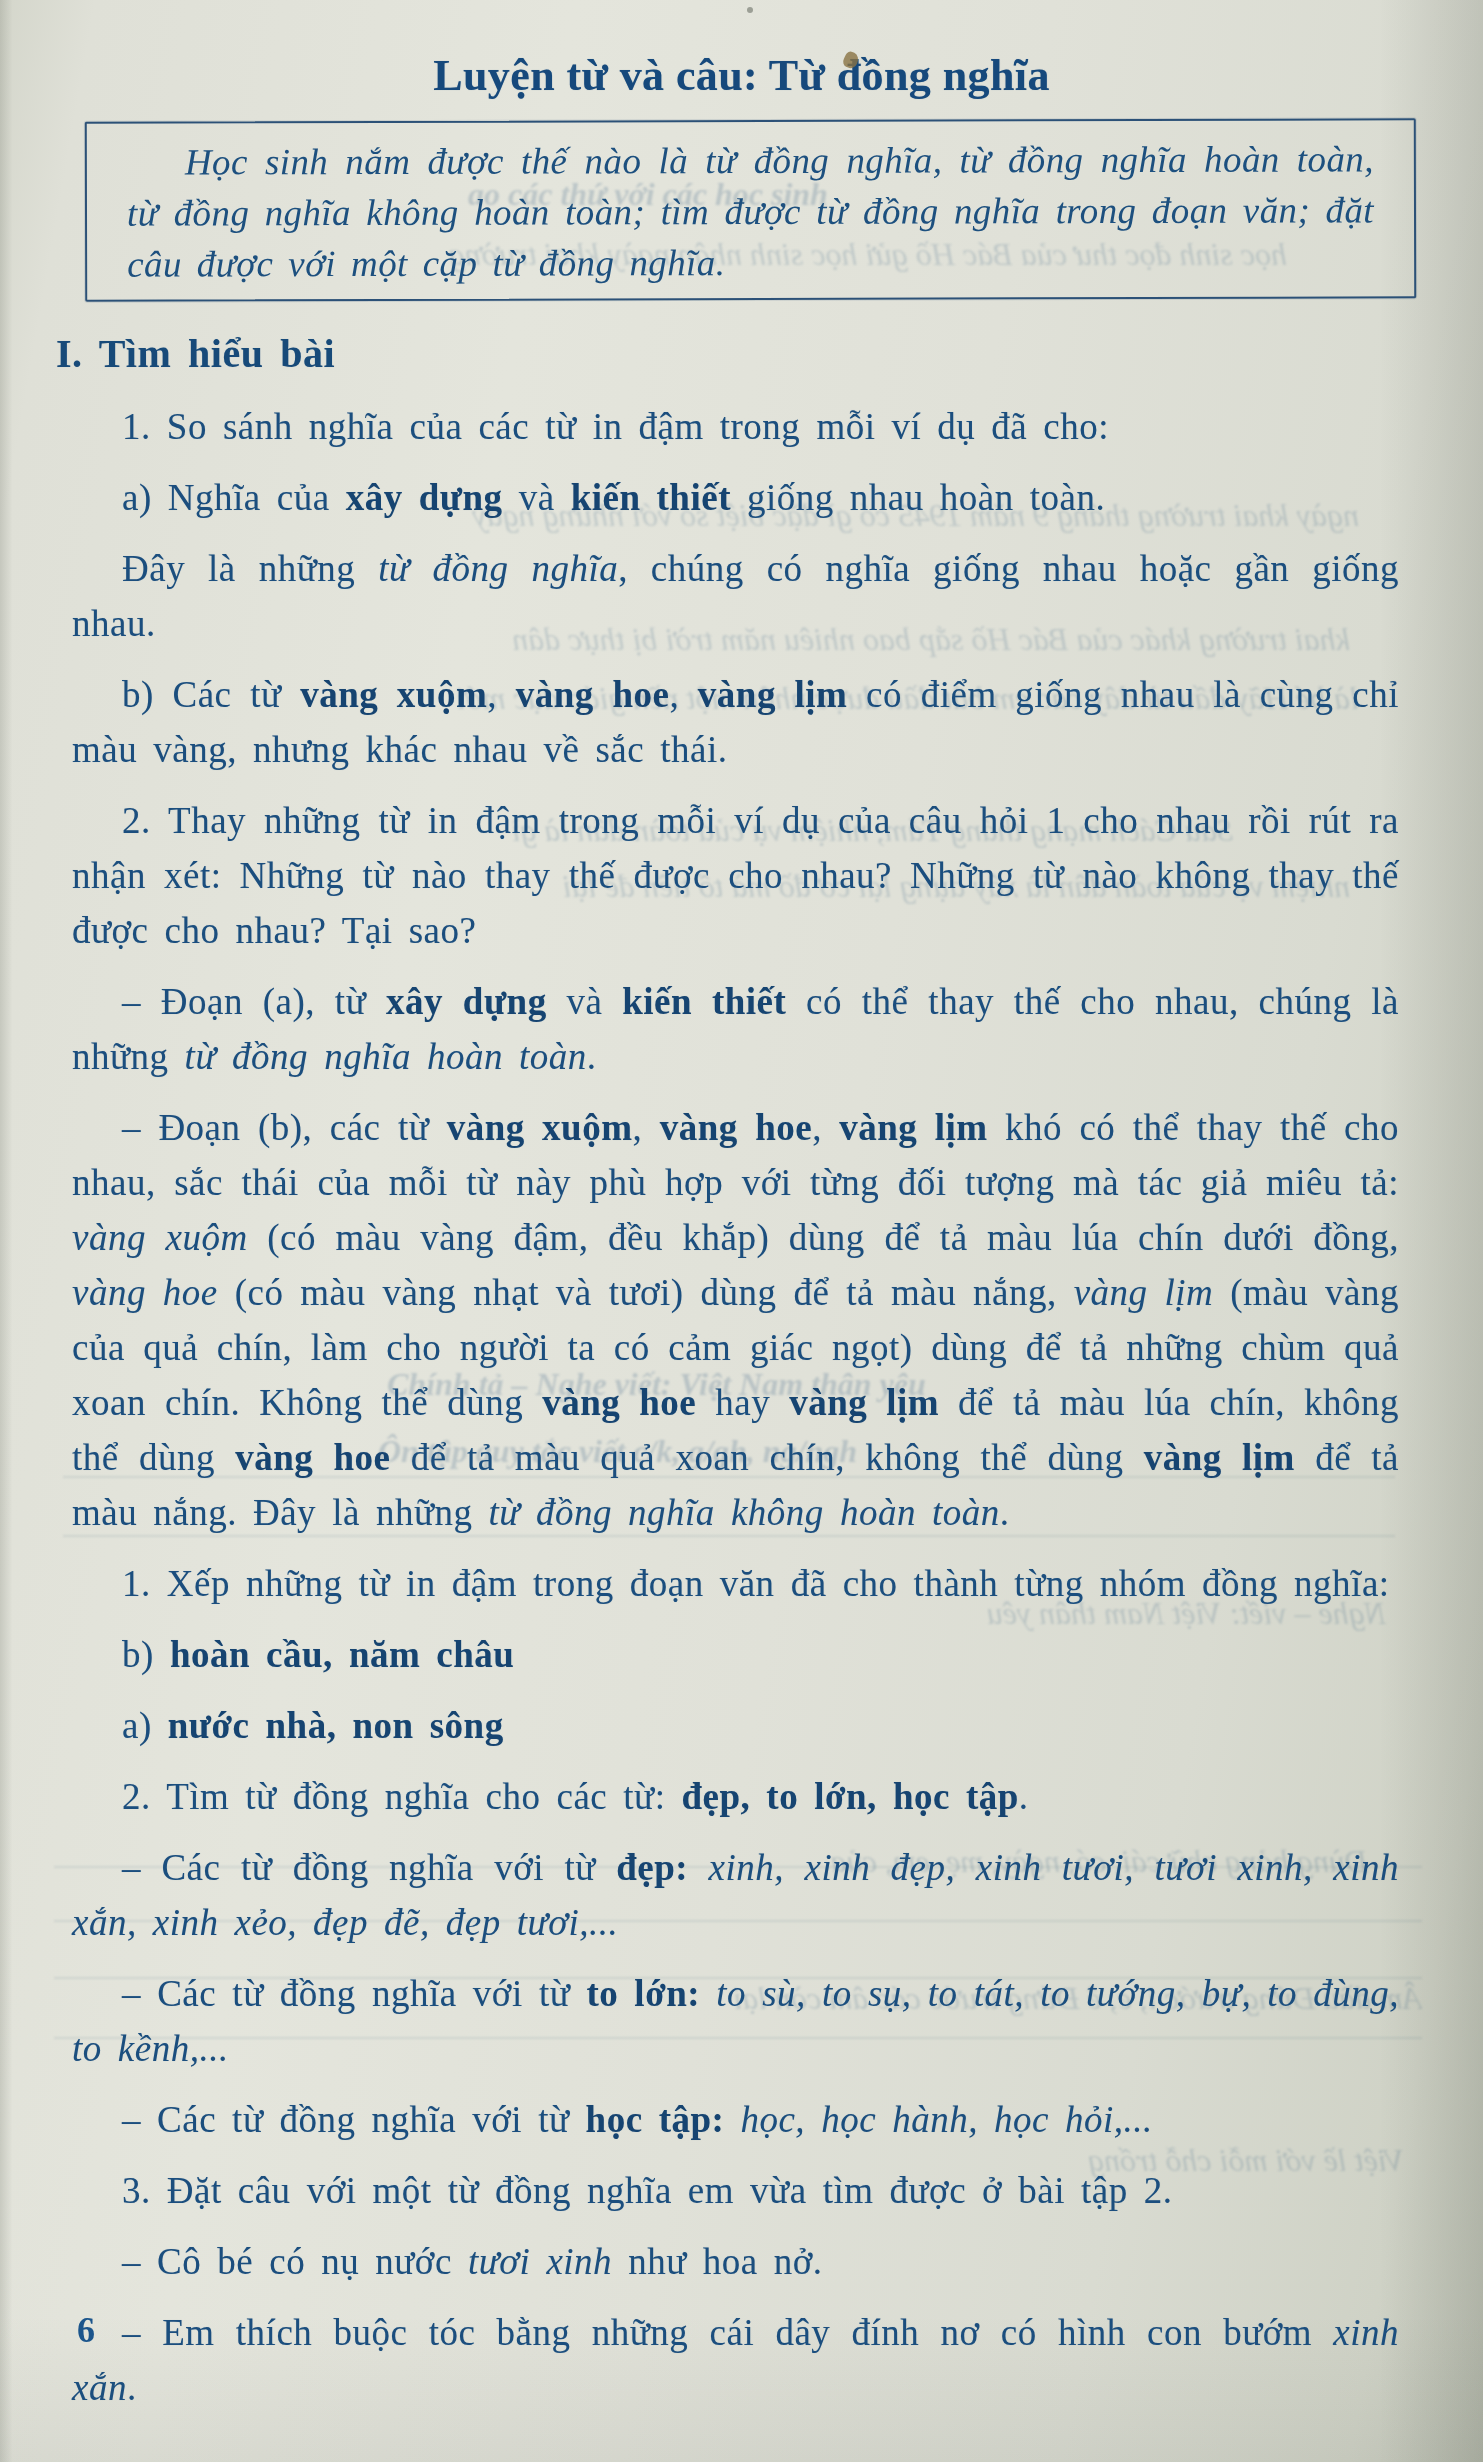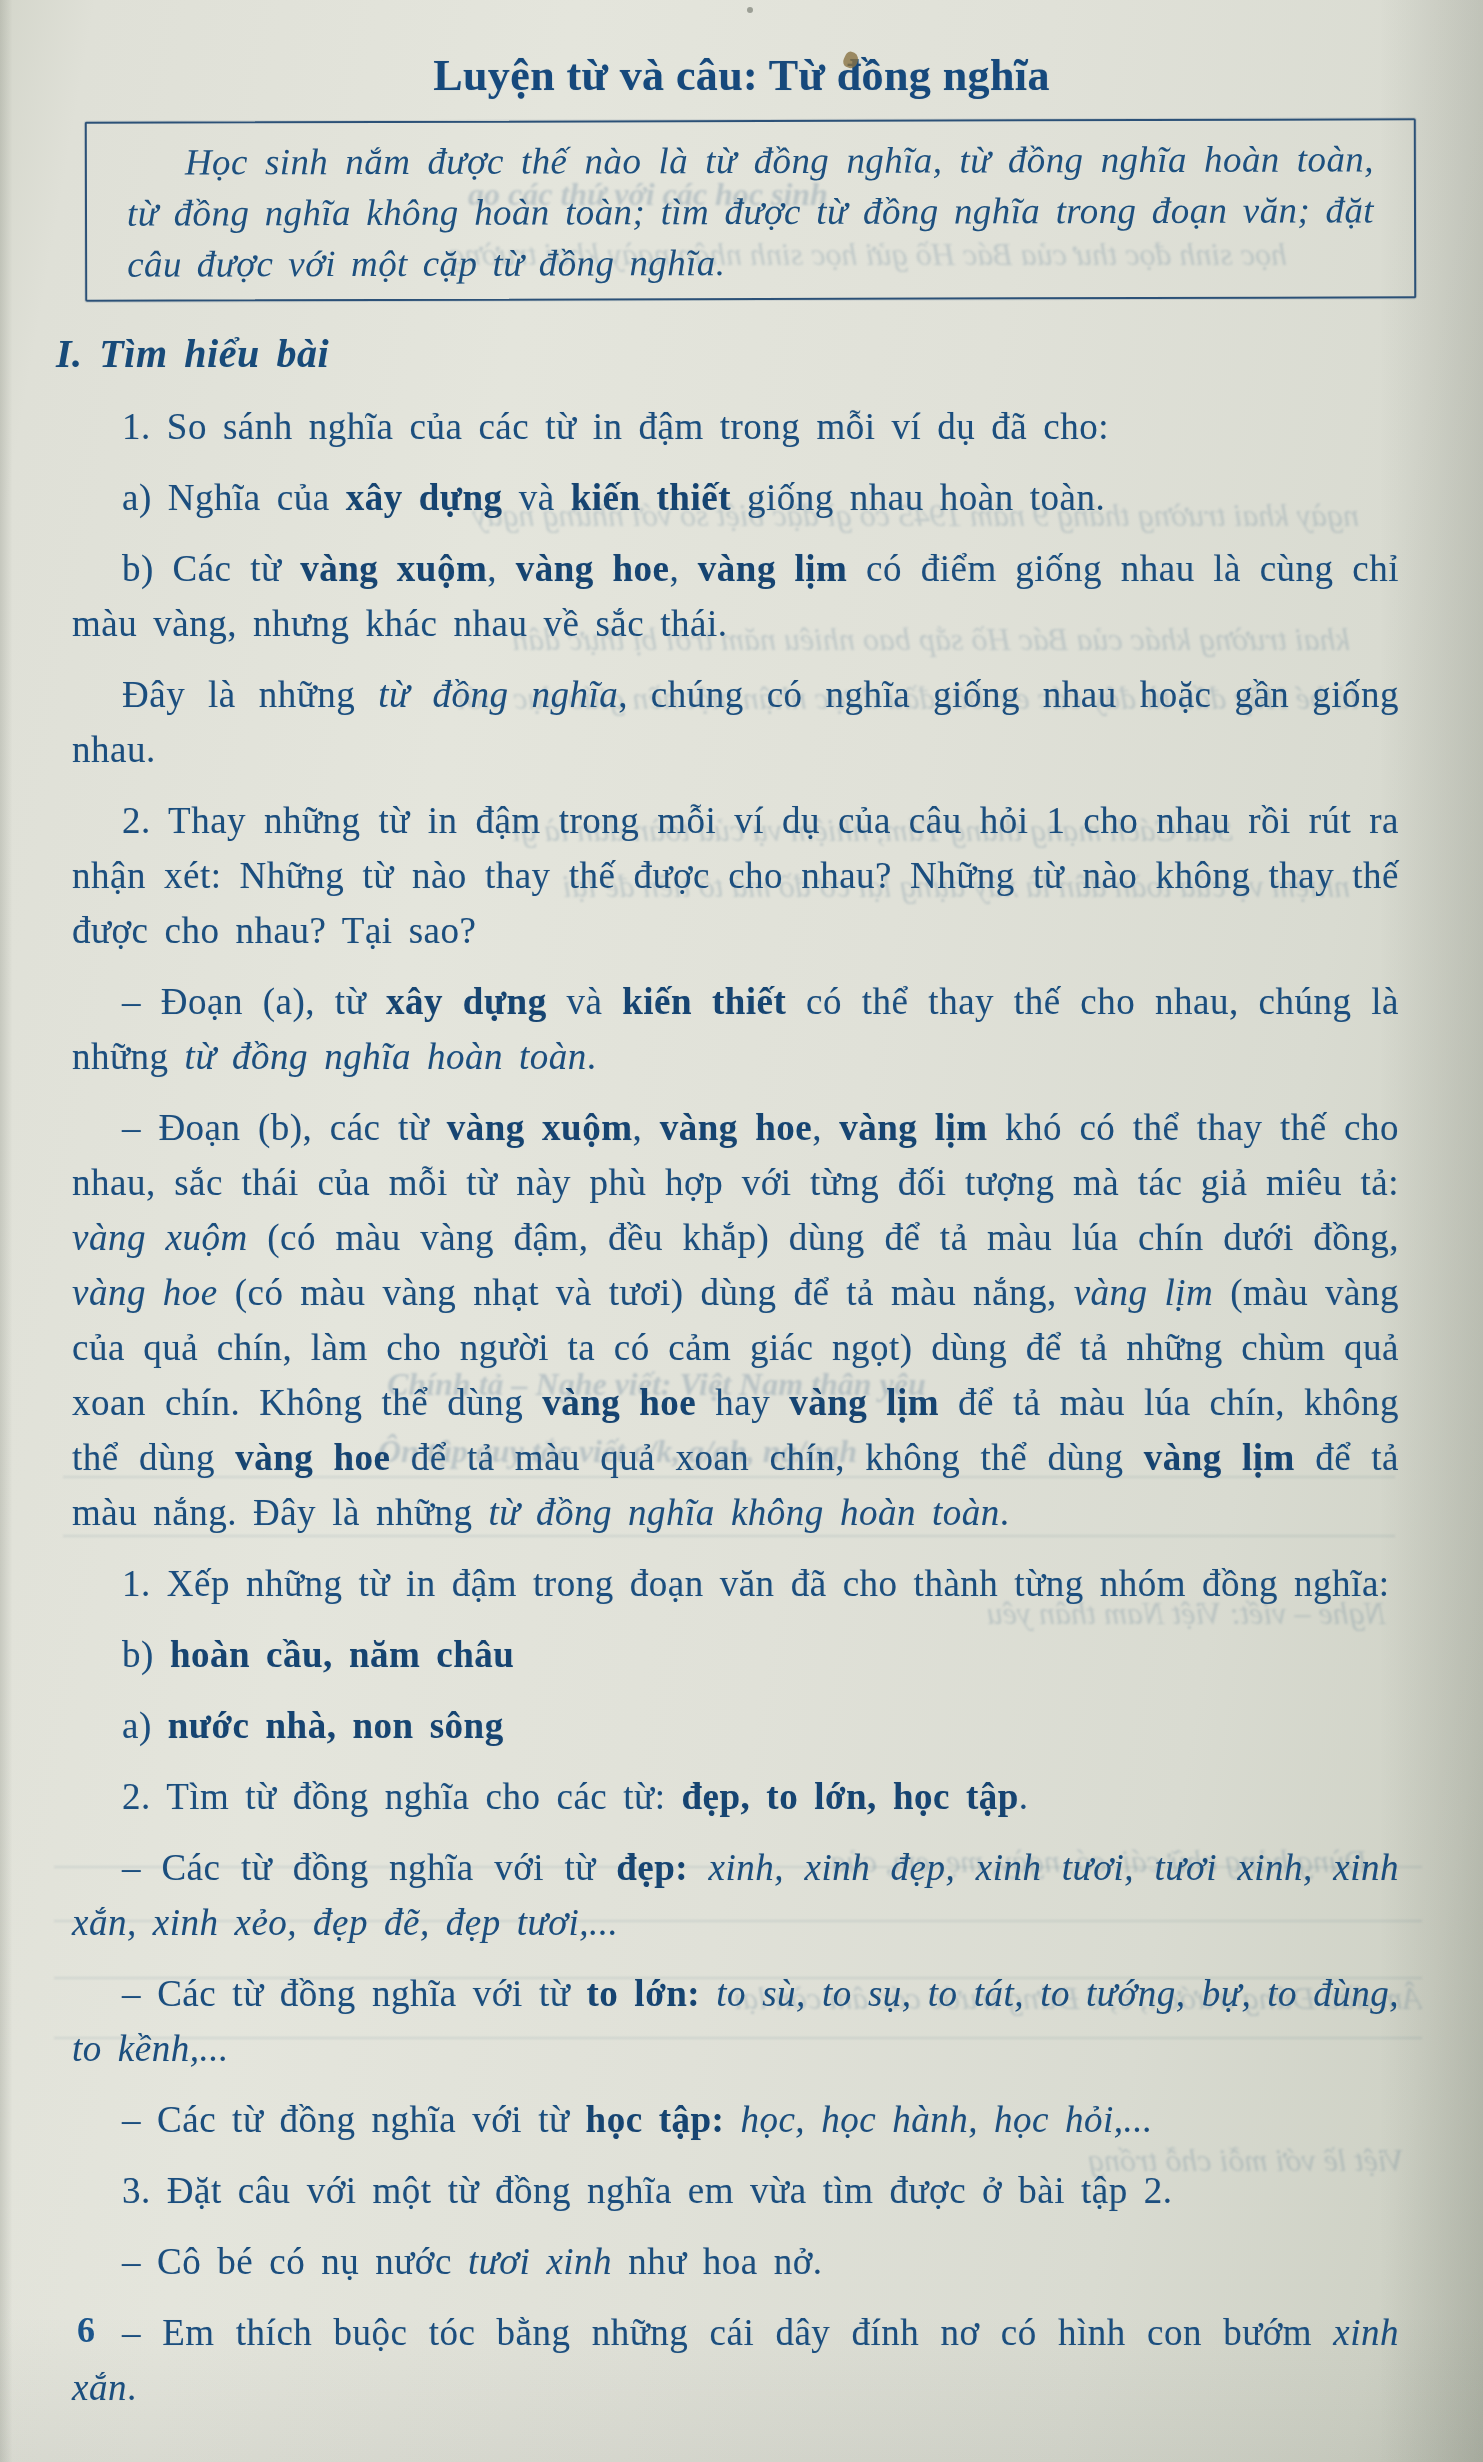--- a/index.html
+++ b/index.html
@@ -66,21 +66,21 @@
   }
   .content{
     padding:16px 68px 0 56px;
     font-size:37px;line-height:55px;
     letter-spacing:0.5px;word-spacing:6.3px;
     text-shadow:0 0 0.9px rgba(27,78,126,0.22);
   }
   .content p{margin:16px;}
   .content p.para{text-indent:50px;text-align:justify;text-align-last:left;}
   .content p.heading{
-    font-weight:bold;font-style:italic;
+    font-weight:bold;
     font-size:40px;line-height:58px;
     margin:9px 0 5.4px 0;
     color:#174a79;
   }
   .content .bi{font-weight:bold;color:#164471;}
   .content .i{font-style:italic;}
   .page-number{
     position:absolute;left:77px;top:2309px;
     font-size:36px;font-weight:bold;color:#1b558c;
   }
@@ -122,22 +122,22 @@
     <h1 class="title">Luyện từ và câu: Từ đồng nghĩa</h1>
 
     <div class="objective-box">
       <p>Học sinh nắm được thế nào là từ đồng nghĩa, từ đồng nghĩa hoàn toàn, từ đồng nghĩa không hoàn toàn; tìm được từ đồng nghĩa trong đoạn văn; đặt câu được với một cặp từ đồng nghĩa.</p>
     </div>
 
     <div class="content">
         <p class="heading"><span>I. Tìm hiểu bài</span></p>
         <p class="para"><span>1. So sánh nghĩa của các từ in đậm trong mỗi ví dụ đã cho:</span></p>
         <p class="para"><span>a) Nghĩa của </span><span class="bi">xây dựng</span><span> và </span><span class="bi">kiến thiết</span><span> giống nhau hoàn toàn.</span></p>
+        <p class="para"><span>Đây là những </span><span class="i">từ đồng nghĩa</span><span>, chúng có nghĩa giống nhau hoặc gần giống nhau.</span></p>
         <p class="para"><span>b) Các từ </span><span class="bi">vàng xuộm</span><span>, </span><span class="bi">vàng hoe</span><span>, </span><span class="bi">vàng lịm</span><span> có điểm giống nhau là cùng chỉ màu vàng, nhưng khác nhau về sắc thái.</span></p>
-        <p class="para"><span>Đây là những </span><span class="i">từ đồng nghĩa</span><span>, chúng có nghĩa giống nhau hoặc gần giống nhau.</span></p>
         <p class="para"><span>2. Thay những từ in đậm trong mỗi ví dụ của câu hỏi 1 cho nhau rồi rút ra nhận xét: Những từ nào thay thế được cho nhau? Những từ nào không thay thế được cho nhau? Tại sao?</span></p>
         <p class="para"><span>– Đoạn (a), từ </span><span class="bi">xây dựng</span><span> và </span><span class="bi">kiến thiết</span><span> có thể thay thế cho nhau, chúng là những </span><span class="i">từ đồng nghĩa hoàn toàn</span><span>.</span></p>
         <p class="para"><span>– Đoạn (b), các từ </span><span class="bi">vàng xuộm</span><span>, </span><span class="bi">vàng hoe</span><span>, </span><span class="bi">vàng lịm</span><span> khó có thể thay thế cho nhau, sắc thái của mỗi từ này phù hợp với từng đối tượng mà tác giả miêu tả: </span><span class="i">vàng xuộm</span><span> (có màu vàng đậm, đều khắp) dùng để tả màu lúa chín dưới đồng, </span><span class="i">vàng hoe</span><span> (có màu vàng nhạt và tươi) dùng để tả màu nắng, </span><span class="i">vàng lịm</span><span> (màu vàng của quả chín, làm cho người ta có cảm giác ngọt) dùng để tả những chùm quả xoan chín. Không thể dùng </span><span class="bi">vàng hoe</span><span> hay </span><span class="bi">vàng lịm</span><span> để tả màu lúa chín, không thể dùng </span><span class="bi">vàng hoe</span><span> để tả màu quả xoan chín, không thể dùng </span><span class="bi">vàng lịm</span><span> để tả màu nắng. Đây là những </span><span class="i">từ đồng nghĩa không hoàn toàn</span><span>.</span></p>
         <p class="para"><span>1. Xếp những từ in đậm trong đoạn văn đã cho thành từng nhóm đồng nghĩa:</span></p>
         <p class="para"><span>b) </span><span class="bi">hoàn cầu, năm châu</span></p>
         <p class="para"><span>a) </span><span class="bi">nước nhà, non sông</span></p>
         <p class="para"><span>2. Tìm từ đồng nghĩa cho các từ: </span><span class="bi">đẹp, to lớn, học tập</span><span>.</span></p>
         <p class="para"><span>– Các từ đồng nghĩa với từ </span><span class="bi">đẹp:</span><span> </span><span class="i">xinh, xinh đẹp, xinh tươi, tươi xinh, xinh xắn, xinh xẻo, đẹp đẽ, đẹp tươi,...</span></p>
         <p class="para"><span>– Các từ đồng nghĩa với từ </span><span class="bi">to lớn:</span><span> </span><span class="i">to sù, to sụ, to tát, to tướng, bự, to đùng, to kềnh,...</span></p>
         <p class="para"><span>– Các từ đồng nghĩa với từ </span><span class="bi">học tập:</span><span> </span><span class="i">học, học hành, học hỏi,...</span></p>

